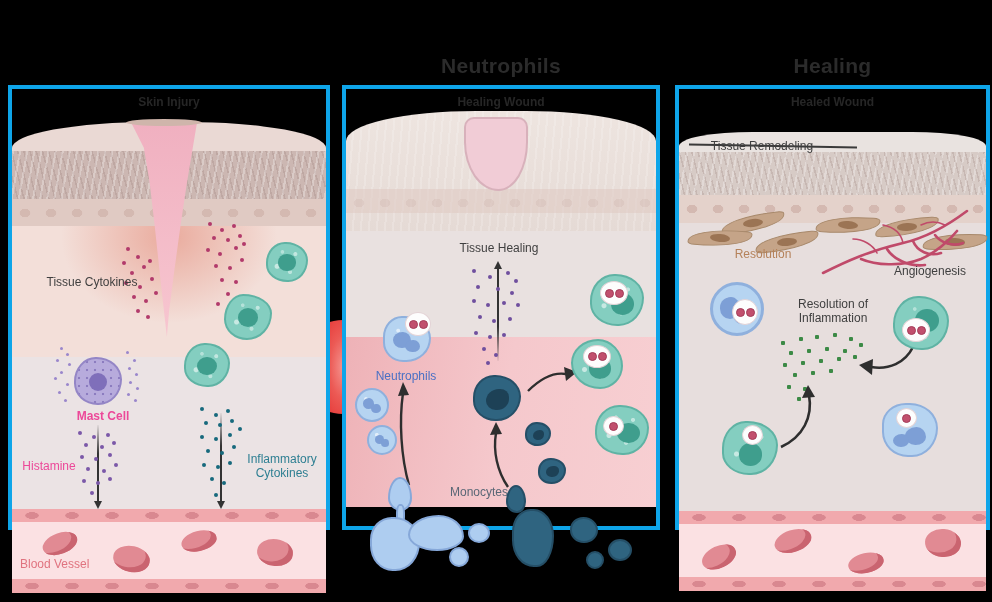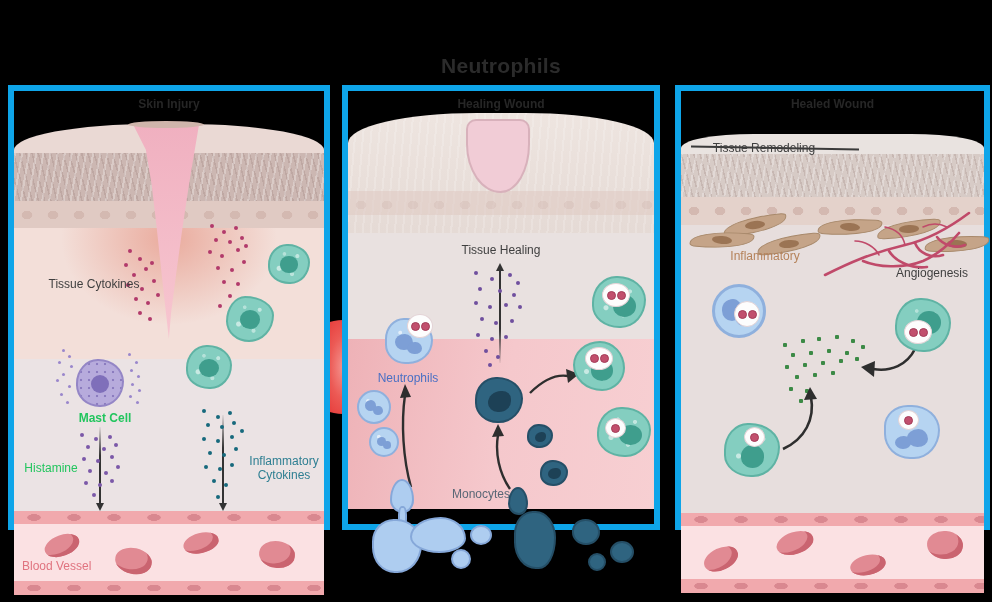--- a/index.html
+++ b/index.html
@@ -1,23 +1,23 @@
 <!DOCTYPE html>
 <html><head>
 <meta charset="utf-8">
 <style>
   html,body{margin:0;padding:0;background:#000;}
   #canvas{position:relative;width:992px;height:602px;background:#000;overflow:hidden;
           font-family:"Liberation Sans",sans-serif;}
   .abs{position:absolute;}
-  .panel{position:absolute;top:85px;height:445px;border:6px solid #0ea5e9;box-sizing:border-box;background:transparent;padding-left:11px;}
+  .panel{position:absolute;top:85px;height:445px;border:4px solid #0ea5e9;box-sizing:border-box;background:transparent;padding-left:11px;}
   .ptitle{position:absolute;top:54px;font-size:21px;font-weight:bold;color:#2b2b2b;text-align:center;letter-spacing:.3px;}
   .subtitle{position:absolute;top:6px;left:0;right:0;text-align:center;font-size:12px;font-weight:bold;color:#262626;}
   .lbl{position:absolute;font-size:12px;line-height:1.18;text-align:center;color:#3f3f3f;}
-  .c-purple{color:#22c55e}.c-teal{color:#2aa190}.c-tealdark{color:#2e7f92}
+  .c-purple{color:#ec4899}.c-teal{color:#2aa190}.c-tealdark{color:#2e7f92}
   .c-blue{color:#4a70c4}.c-slate{color:#5a6776}.c-brown{color:#b5825a}.c-rose{color:#e0737f}
   
   .layer{position:absolute;left:0;right:0;}
   .skin-top{background:#ead9d4;border-radius:45% 45% 0 0/26px 26px 0 0;}
   .derm{background-color:#ccb7b2;background-image:
     repeating-linear-gradient(100deg,rgba(255,255,255,.28) 0 2px,transparent 2px 7px),
     repeating-linear-gradient(75deg,rgba(135,105,100,.20) 0 1.5px,transparent 1.5px 6px);}
   .cobble{background-color:#e0cac3;background-image:
     radial-gradient(9px 7px at 13px 14px,#d4b9b1 58%,rgba(0,0,0,0) 62%),
     radial-gradient(3.5px 2.5px at 13px 14px,#bb9b92 90%,rgba(0,0,0,0) 95%);
@@ -65,20 +65,21 @@
   .arrV.up{background:linear-gradient(to top,rgba(48,48,48,.05),#333 35%);}
   .arrV.up::after{content:"";position:absolute;top:-6px;left:-3.5px;border:4.5px solid transparent;border-bottom:8px solid #333;}
   .leader{position:absolute;height:2px;background:#3a3a3a;}
 </style>
 </head>
 <body>
 
 <div id="canvas">
 
   <div class="ptitle" style="left:342px;width:318px;">Neutrophils</div>
+  <div class="ptitle" style="left:675px;width:315px;">Healing</div>
 
   <div class="abs" style="left:319px;top:320px;width:24px;height:94px;border-radius:95px 0 0 95px/48px 0 0 48px;
               background:radial-gradient(100% 60% at 100% 50%,#f4928d 0%,#ec5a55 55%,#e73e3c 100%);"></div>
 
   <div class="panel" style="left:8px;width:322px;">
     <div class="subtitle">Skin Injury</div>
 
     <div class="layer skin-top" style="top:33px;height:40px;"></div>
     <div class="layer derm" style="top:62px;height:52px;"></div>
     <div class="layer cobble" style="top:110px;height:27px;"></div>
@@ -246,38 +247,39 @@
       </div>
     <div class="fibro" style="left:9px;top:140px;width:62px;height:16px;transform:rotate(5deg);">
         <i></i>
       </div>
     <div class="fibro" style="left:76px;top:144px;width:62px;height:16px;transform:rotate(-5deg);">
         <i></i>
       </div>
     <div class="fibro" style="left:244px;top:144px;width:62px;height:16px;transform:rotate(3deg);">
         <i></i>
       </div>
-    <div class="lbl c-brown" style="left:42px;top:158px;width:84px;">Inflammatory</div>
+    <div class="lbl c-brown" style="left:42px;top:158px;width:84px;">Resolution</div>
 
     <svg class="abs" style="left:138px;top:118px;" width="164" height="74" viewBox="0 0 164 74">
       <g fill="none" stroke="#c04a6a" stroke-width="2.6" stroke-linecap="round">
         <path d="M6,66 C30,54 52,44 86,36 C112,30 134,16 150,4"></path>
         <path d="M44,52 C58,58 84,60 104,52 C118,46 132,34 140,24"></path>
         <path d="M70,42 C76,52 92,60 108,58"></path>
         <path d="M96,34 C100,44 112,50 124,46"></path>
         <path d="M118,28 C124,36 136,40 146,36"></path>
       </g>
       <g fill="none" stroke="#c04a6a" stroke-width="1.6" stroke-linecap="round">
         <path d="M60,46 C56,38 46,32 36,32"></path>
         <path d="M86,36 C84,26 76,20 66,18"></path>
         <path d="M128,18 C120,14 112,14 104,18"></path>
       </g>
     </svg>
     <div class="lbl" style="left:198px;top:175px;width:106px;white-space:nowrap;">Angiogenesis</div>
 
+    <div class="lbl" style="left:102px;top:208px;width:104px;">Resolution of Inflammation</div>
     <div class="dots sq" style="left:102px;top:252px;color:#3c8a46;box-shadow:0 0,18px -4px,34px -6px,52px -8px,68px -4px,8px 10px,26px 8px,44px 6px,62px 8px,78px 2px,2px 22px,20px 20px,38px 18px,56px 16px,72px 14px,12px 32px,30px 30px,48px 28px,6px 44px,22px 46px,16px 56px;"></div>
 
     <svg class="abs" style="left:178px;top:254px;" width="60" height="34" viewBox="0 0 60 34">
       <path d="M56,4 C48,20 32,27 14,24" fill="none" stroke="#2e2e2e" stroke-width="2.6"></path>
       <polygon points="16,16 2,22 15,32" fill="#2e2e2e"></polygon>
     </svg>
     <svg class="abs" style="left:96px;top:296px;" width="46" height="66" viewBox="0 0 46 66">
       <path d="M6,62 C28,52 38,32 34,10" fill="none" stroke="#2e2e2e" stroke-width="2.6"></path>
       <polygon points="27,13 33,0 40,12" fill="#2e2e2e"></polygon>
     </svg>

